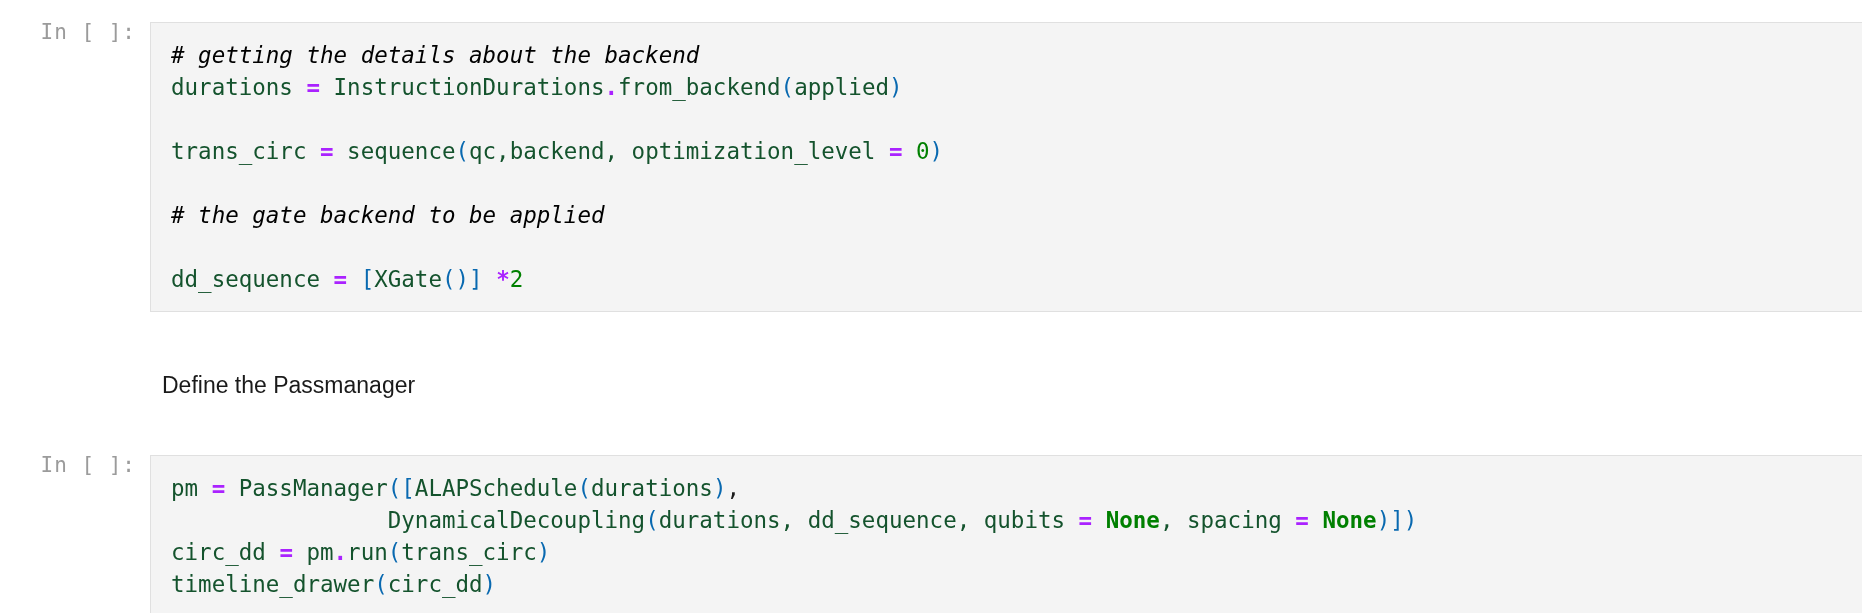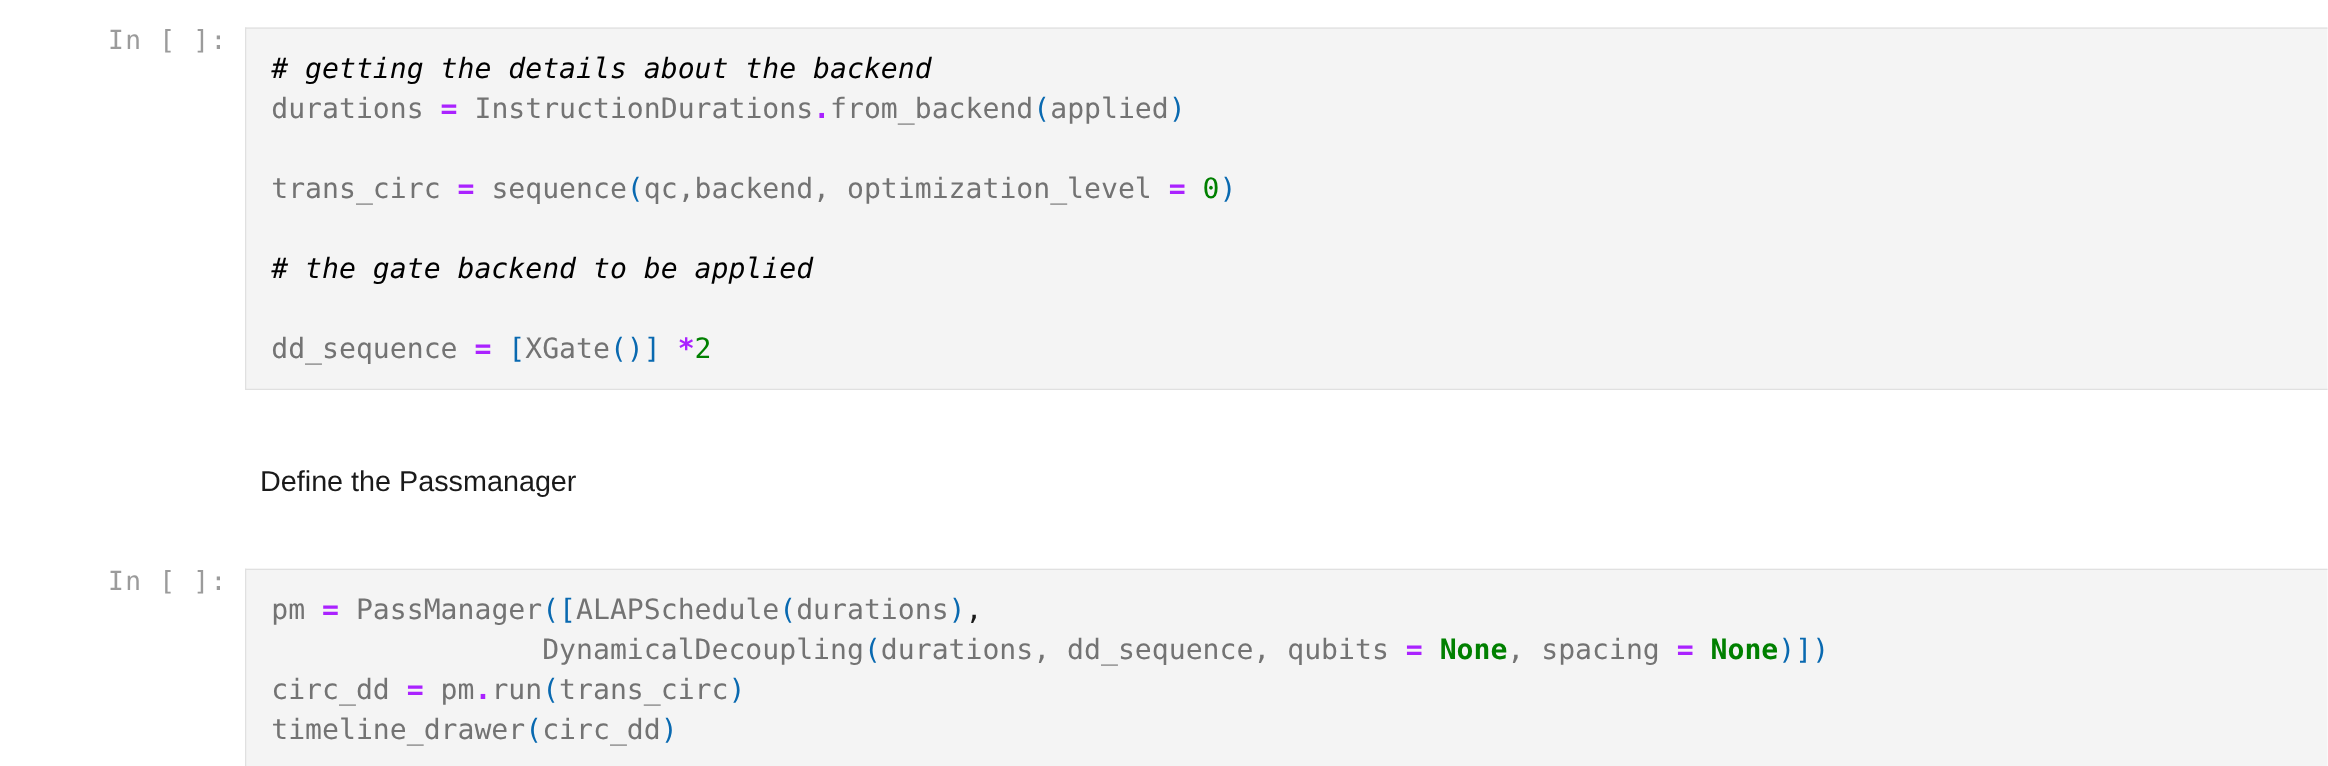--- a/index.html
+++ b/index.html
@@ -13,21 +13,20 @@
   body {
     font-family: "Liberation Sans", sans-serif;
     -webkit-font-smoothing: antialiased;
   }
 
   .notebook {
     position: relative;
     width: 1571px;
     height: 613px;
     background: #ffffff;
-    margin-left: 46px;
   }
 
   
   .cell {
     position: absolute;
     left: 0;
     display: flex;
     align-items: flex-start;
   }
 
@@ -66,21 +65,21 @@
     tab-size: 4;
   }
 
   
   .tok-comment  { color: #000000; font-style: italic; }
   .tok-op       { color: #aa22ff; font-weight: bold; }
   .tok-punct    { color: #1a1a1a; }
   .tok-paren    { color: #0969b0; }
   .tok-num      { color: #008000; }
   .tok-kw       { color: #008000; font-weight: bold; text-align: right; }
-  .tok-name     { color: #737373; }
+  .tok-name     { color: #14532d; }
   .tok-dot      { color: #aa22ff; font-weight: bold; }
 
   
   .markdown-cell {
     position: absolute;
     left: 0;
     display: flex;
   }
   .markdown-spacer {
     width: 150px;

